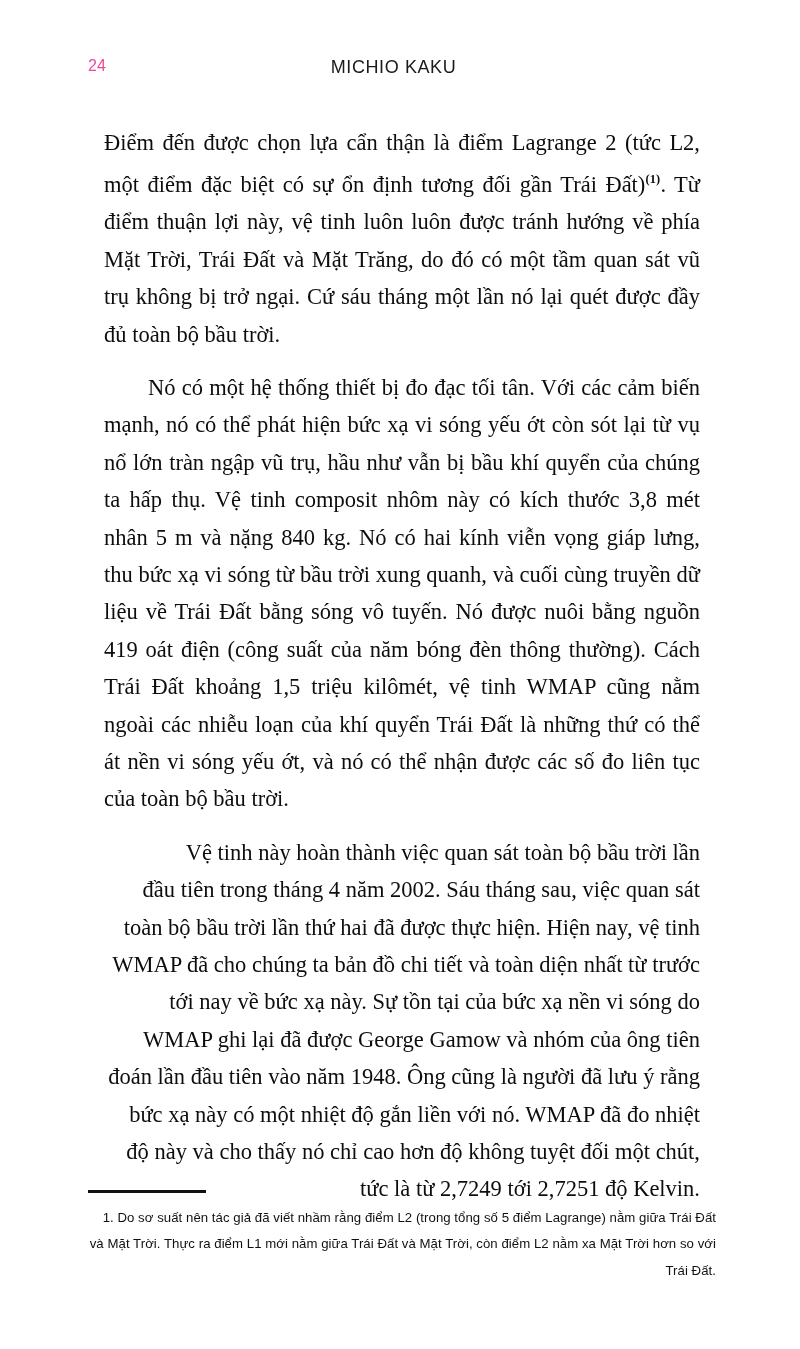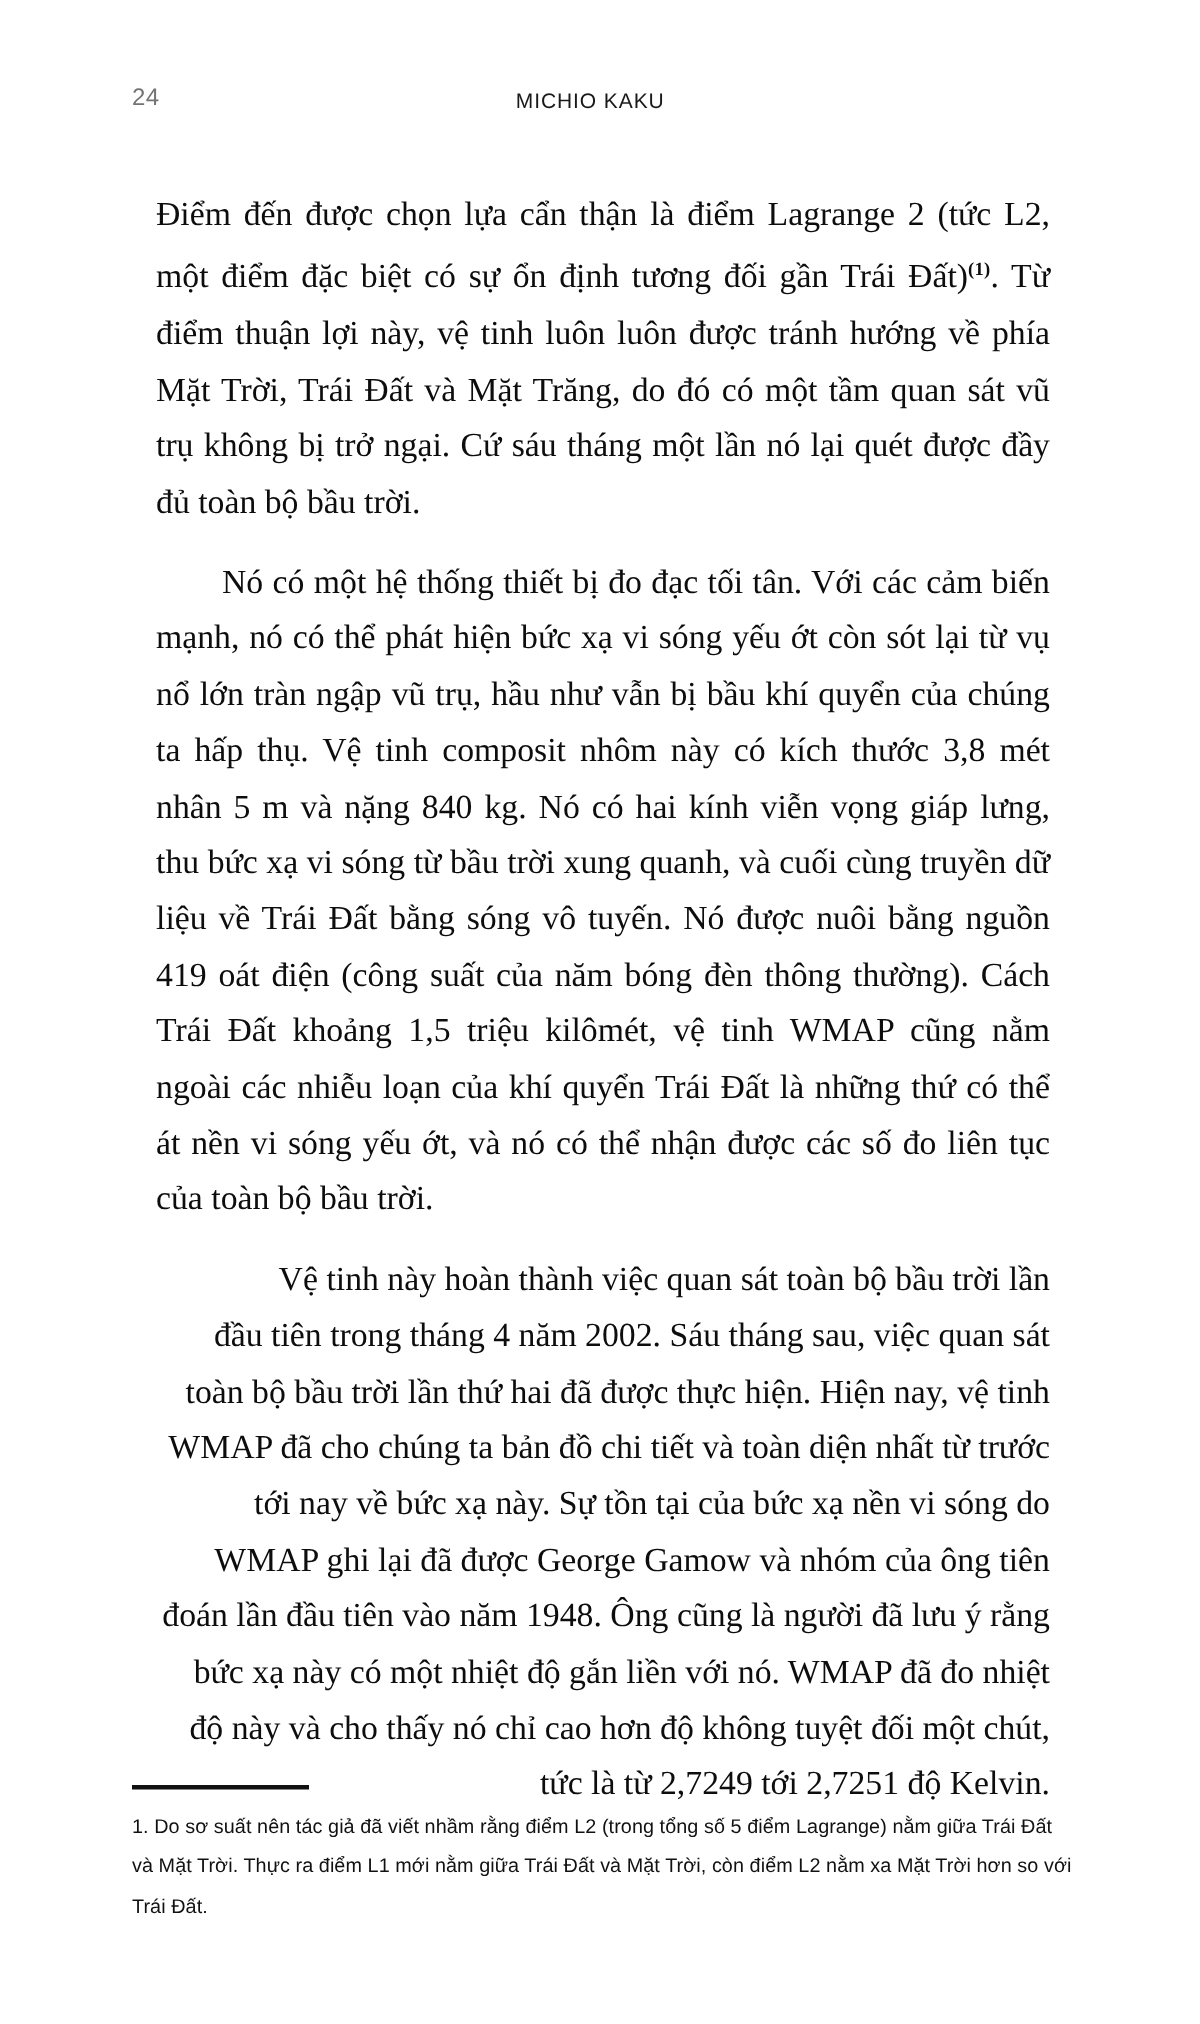--- a/index.html
+++ b/index.html
@@ -23,32 +23,32 @@
     top: 56px;
     width: 627px;
     height: 24px;
   }
   .folio {
     position: absolute;
     left: 0;
     top: 0;
     font-family: "Liberation Sans", sans-serif;
     font-size: 16px;
-    color: #737373;
+    color: #ec4899;
     letter-spacing: 0.2px;
     line-height: 20px;
   }
   .head-title {
     position: absolute;
     left: 0;
     right: 0;
     top: 1px;
     text-align: center;
     font-family: "Liberation Sans", sans-serif;
-    font-size: 14px;
+    font-size: 18px;
     color: #1a1a1a;
     letter-spacing: 0.6px;
     line-height: 20px;
     
     padding-right: 16px;
   }
 
   
   .body-block {
     position: absolute;
@@ -91,21 +91,21 @@
     width: 118px;
     height: 3px;
     background: #111111;
     margin: 0 0 12px 0;
   }
   .footnote-text {
     font-family: "Liberation Sans", sans-serif;
     font-size: 13.2px;
     line-height: 26.4px;
     color: #111111;
-    text-align: left;
+    text-align: right;
     margin: 0;
     letter-spacing: 0.05px;
   }
 </style>
 </head>
 <body>
 
 <div class="page">
 
   <div class="running-head">

